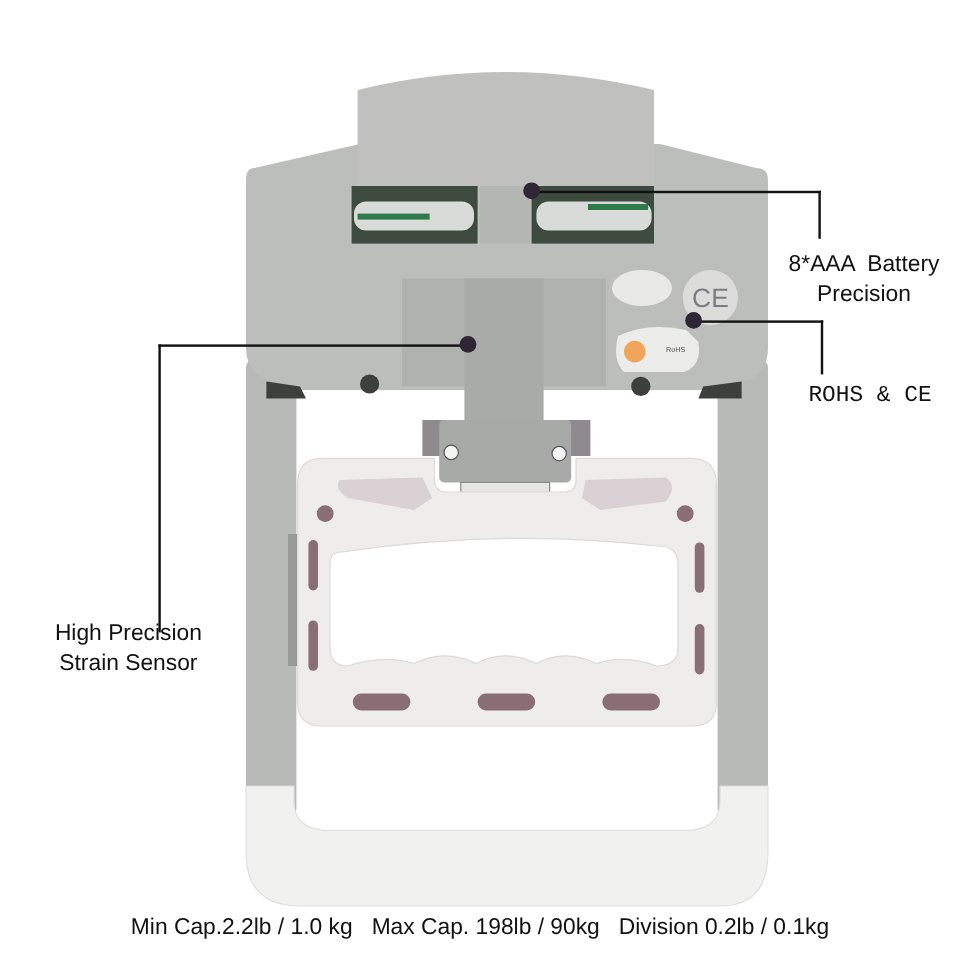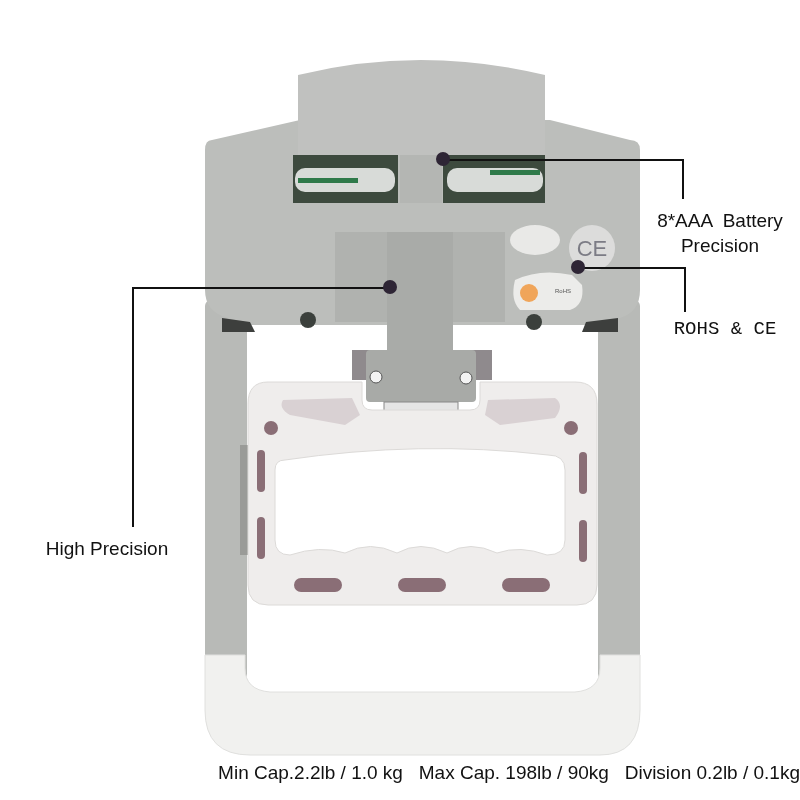--- a/index.html
+++ b/index.html
@@ -1,19 +1,19 @@
 <!DOCTYPE html>
 <html><head>
   <meta charset="utf-8">
   <style>
     html, body { margin: 0; padding: 0; background: #ffffff; }
     body { width: 800px; height: 800px; position: relative; overflow: hidden; font-family: "Liberation Sans", sans-serif; color: #111; }
     .abs { position: absolute; }
     .label { position: absolute; font-size: 19px; line-height: 25px; text-align: center; color: #111; white-space: nowrap; }
-    .spec { position: absolute; left: 0; top: 762px; width: 800px; text-align: right; font-size: 19px; color: #111; white-space: pre; }
+    .spec { position: absolute; left: 0; top: 762px; width: 800px; text-align: center; font-size: 19px; color: #111; white-space: pre; }
     .line { position: absolute; background: #111; }
     .dot { position: absolute; width: 14px; height: 14px; border-radius: 50%; background: #2e2535; }
   </style>
 </head>
 <body>
 
 <svg class="abs" style="left:0;top:0" width="800" height="800" viewBox="0 0 800 800">
 
   <rect x="205" y="300" width="42" height="380" rx="6" fill="#b8bab7"></rect>
   <rect x="598" y="300" width="42" height="380" rx="6" fill="#b8bab7"></rect>
@@ -78,17 +78,18 @@
 
 <div class="line" style="left:132px;top:287px;width:258px;height:2px;"></div>
 <div class="line" style="left:132px;top:287px;width:2px;height:240px;"></div>
 <div class="dot" style="left:383px;top:280px;"></div>
 
 <div class="label" style="left:645px;top:208px;width:150px;">
   <div style="white-space:pre;">8*AAA  Battery</div>
   <div>Precision</div>
 </div>
 <div class="label" style="left:655px;top:317px;width:140px;font-family:Liberation Mono, monospace;">ROHS &amp; CE</div>
-<div class="label" style="left:22px;top:536px;width:170px;text-align:center;">
+<div class="label" style="left:22px;top:515px;width:170px;text-align:center;">
   <div>High Precision</div>
+  <div>Strain Sensor</div>
 </div>
 
 <div class="spec">Min Cap.2.2lb / 1.0 kg   Max Cap. 198lb / 90kg   Division 0.2lb / 0.1kg</div>
 
 </body></html>

